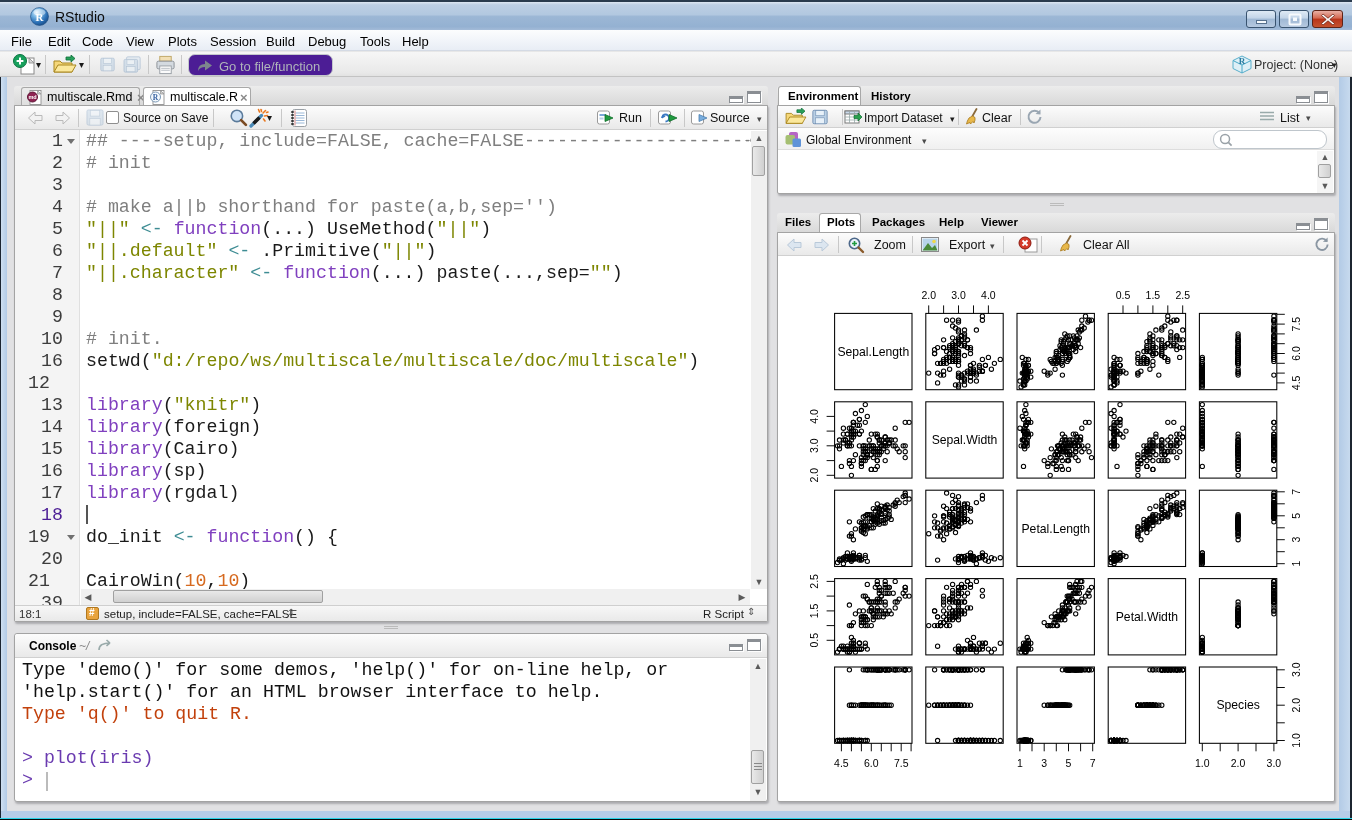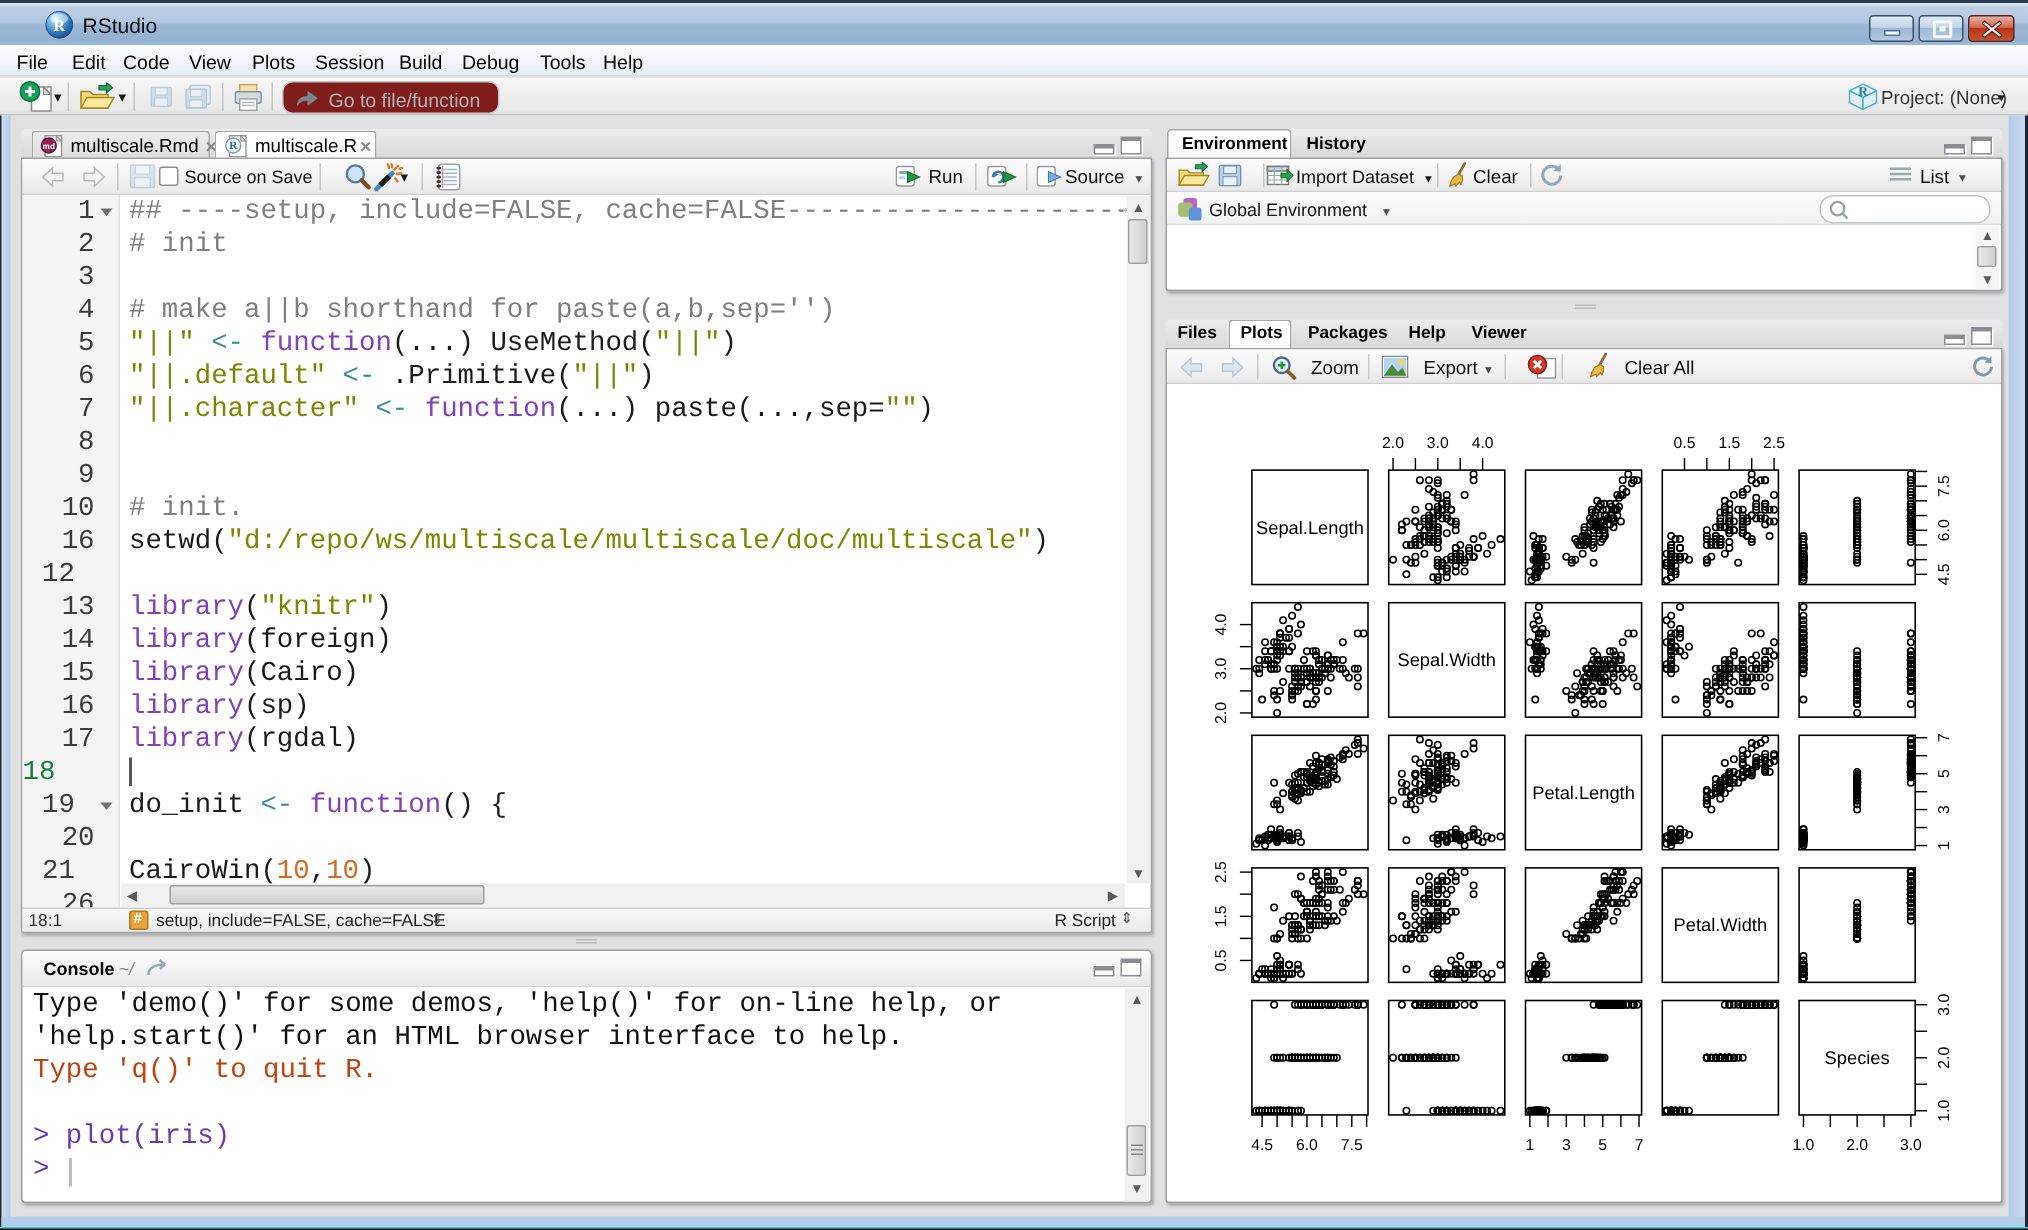--- a/index.html
+++ b/index.html
@@ -96,21 +96,21 @@
   </svg>
 <div class="sep" style="left:148px;top:55px;height:19px"></div>
 <svg class="abs" style="left:155px;top:55px" width="21" height="20" viewBox="0 0 22 20">
 <rect x="5" y="1" width="12" height="5" fill="#f2dfb4" stroke="#c0a868"></rect>
 <rect x="2" y="6" width="18" height="8" rx="1.5" fill="#d4dae0" stroke="#8a9096"></rect>
 <rect x="5" y="11" width="12" height="8" fill="#fbfbfb" stroke="#9aa0a6"></rect>
 <rect x="6.5" y="13" width="9" height="1" fill="#b8bec4"></rect>
     <rect x="6.5" y="15" width="9" height="1" fill="#b8bec4"></rect>
   </svg>
 <div class="sep" style="left:181px;top:55px;height:19px"></div>
-<div class="abs" style="left:188px;top:54px;width:145px;height:22px;background:#7f1d1d;border:1px solid #c4c8cc;border-radius:7px">
+<div class="abs" style="left:188px;top:54px;width:145px;height:22px;background:#4c1d95;border:1px solid #c4c8cc;border-radius:7px">
 <svg class="abs" style="left:8px;top:4px" width="16" height="13" viewBox="0 0 16 13">
       <path d="M1 12 Q1 5 8 5 L8 1.5 L15 6.5 L8 11.5 L8 8 Q3 8 1 12 Z" fill="#7d868d"></path>
     </svg>
 <div class="tx" style="left:30px;top:4px;font-size:13px;color:#afb4ba">Go to file/function</div>
   </div>
 <svg class="abs" style="left:1232px;top:55px" width="20" height="19" viewBox="0 0 20 19">
 <path d="M10 1 L19 5.5 L19 13.5 L10 18 L1 13.5 L1 5.5 Z" fill="#ddf0f8" stroke="#49a8c8" stroke-width="1" opacity="0.9"></path>
 <path d="M1 5.5 L10 10 L19 5.5 M10 10 L10 18" stroke="#49a8c8" stroke-width="1" fill="none"></path>
 <text x="10" y="9" text-anchor="middle" font-size="9" font-weight="bold" fill="#2a7da0" font-family="Liberation Serif,serif">R</text>
   </svg>
@@ -239,28 +239,28 @@
     <div class="tx" style="left:0;top:264px;width:48px;text-align:right;color:#3c3c3c">13</div>
     <div class="tx" style="left:71px;top:264px"><span style="color:#8040bf">library</span><span style="color:#1a1a1a">(</span><span style="color:#7d8600">"knitr"</span><span style="color:#1a1a1a">)</span></div>
     <div class="tx" style="left:0;top:286px;width:48px;text-align:right;color:#3c3c3c">14</div>
     <div class="tx" style="left:71px;top:286px"><span style="color:#8040bf">library</span><span style="color:#1a1a1a">(foreign)</span></div>
     <div class="tx" style="left:0;top:308px;width:48px;text-align:right;color:#3c3c3c">15</div>
     <div class="tx" style="left:71px;top:308px"><span style="color:#8040bf">library</span><span style="color:#1a1a1a">(Cairo)</span></div>
     <div class="tx" style="left:0;top:330px;width:48px;text-align:right;color:#3c3c3c">16</div>
     <div class="tx" style="left:71px;top:330px"><span style="color:#8040bf">library</span><span style="color:#1a1a1a">(sp)</span></div>
     <div class="tx" style="left:0;top:352px;width:48px;text-align:right;color:#3c3c3c">17</div>
     <div class="tx" style="left:71px;top:352px"><span style="color:#8040bf">library</span><span style="color:#1a1a1a">(rgdal)</span></div>
-    <div class="tx" style="left:0;top:374px;width:48px;text-align:left;color:#15803d">18</div>
+    <div class="tx" style="left:0;top:374px;width:48px;text-align:right;color:#4c1d95">18</div>
     <div class="tx" style="left:0;top:396px;width:48px;text-align:center;color:#3c3c3c">19</div>
     <div class="abs" style="left:52px;top:405px;width:0;height:0;border-left:4px solid transparent;border-right:4px solid transparent;border-top:5px solid #707070"></div>
     <div class="tx" style="left:71px;top:396px"><span style="color:#1a1a1a">do_init </span><span style="color:#3d8c93">&lt;-</span><span style="color:#1a1a1a"> </span><span style="color:#8040bf">function</span><span style="color:#1a1a1a">() {</span></div>
     <div class="tx" style="left:0;top:418px;width:48px;text-align:right;color:#3c3c3c">20</div>
     <div class="tx" style="left:0;top:440px;width:48px;text-align:center;color:#3c3c3c">21</div>
     <div class="tx" style="left:71px;top:440px"><span style="color:#1a1a1a">CairoWin(</span><span style="color:#d66a20">10</span><span style="color:#1a1a1a">,</span><span style="color:#d66a20">10</span><span style="color:#1a1a1a">)</span></div>
-    <div class="tx" style="left:0;top:462px;width:48px;text-align:right;color:#3c3c3c">26</div>
+    <div class="tx" style="left:0;top:462px;width:48px;text-align:right;color:#3c3c3c">39</div>
   </div>
 <div class="abs" style="left:86px;top:505px;width:1.5px;height:19px;background:#555"></div>
 <div class="tx mono" style="left:745px;top:132px;font-size:12px;color:#777">→</div>
 <div class="sb" style="left:751px;top:131px;width:16px;height:458px"></div>
 <div class="sbarr" style="left:751px;top:133px;width:16px">▲</div>
 <div class="sbthumb" style="left:752px;top:146px;width:13px;height:30px"></div>
 <div class="sbarr" style="left:751px;top:577px;width:16px">▼</div>
 <div class="sb" style="left:81px;top:589px;width:669px;height:16px"></div>
 <div class="sbarr" style="left:83px;top:592px;width:10px">◀</div>
 <div class="sbthumbh" style="left:113px;top:590px;width:210px;height:13px"></div>

